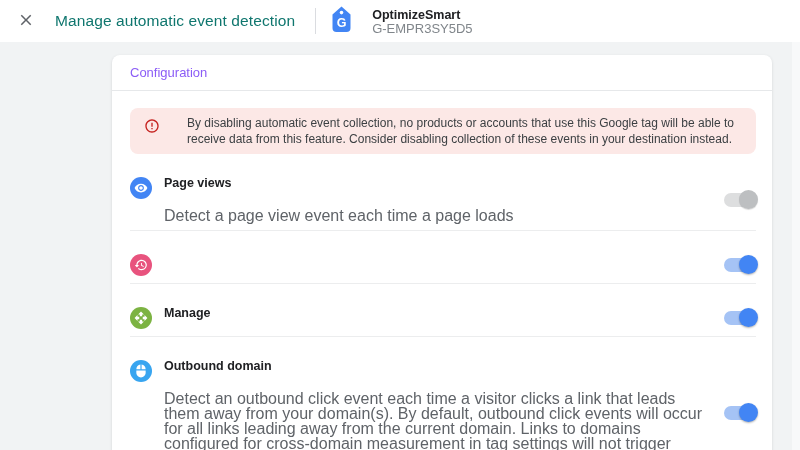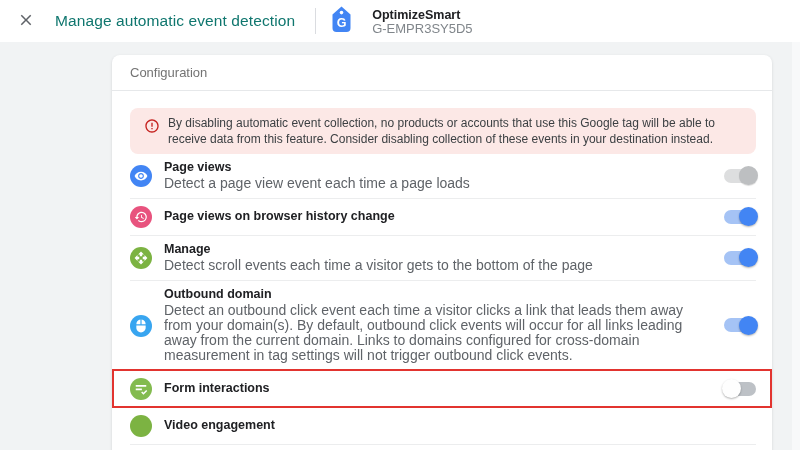--- a/index.html
+++ b/index.html
@@ -16,37 +16,37 @@
   .tag-chip svg { width:27px; height:30px; }
   .tag-meta { margin-left:17px; }
   .tag-name { font-size:12.5px; font-weight:bold; color:#202124; line-height:14px; }
   .tag-id { font-size:13px; color:#80868B; line-height:13px; }
 
   
   .main { position:relative; height:408px; }
   .panel { position:absolute; left:112px; top:13px; width:660px; height:400px;
            background:#fff; border-radius:8px 8px 0 0; box-shadow:0 1px 3px rgba(60,64,67,.16); }
   .panel-header { height:36px; display:flex; align-items:center; padding-left:18px;
-                  font-size:13px; color:#737373; border-bottom:1px solid #E6E8EA; }
+                  font-size:13px; color:#8b5cf6; border-bottom:1px solid #E6E8EA; }
   .panel-body { padding:0 16px 0 18px; }
 
   .banner { margin-top:17px; background:#FCE8E6; border-radius:8px; padding:7px 14px;
-            display:flex; gap:8px; align-items:flex-start; }
+            display:flex; gap:27px; align-items:flex-start; }
   .banner-icon { flex:0 0 auto; margin-top:3px; }
   .banner-icon svg { width:16px; height:16px; fill:#C5221F; }
   .banner-text { font-size:12px; line-height:16px; color:#3C4043; }
 
-  .row { display:flex; align-items:center; padding:6px 0 7px; border-bottom:1px solid #ECEDEE; position:relative; }
+  .row { display:flex; align-items:flex-start; padding:22px 0 7px; border-bottom:1px solid #ECEDEE; position:relative; }
   .row:last-child { border-bottom:1px solid #ECEDEE; }
   .row-icon { width:22px; height:22px; border-radius:50%; flex:0 0 auto; margin-top:1px;
               display:flex; align-items:center; justify-content:center; }
   .row-icon svg { width:14px; height:14px; fill:#fff; }
   .row-text { flex:1; margin-left:12px; padding-right:14px; }
   .row-title { font-size:12.5px; font-weight:bold; color:#202124; line-height:15px; }
-  .row-desc { font-size:14px; color:#5F6368; line-height:15px; margin-top:1px; }
+  .row-desc { font-size:16px; color:#5F6368; line-height:15px; margin-top:17px; }
   .row-toggle-wrap { align-self:center; flex:0 0 auto; }
 
   
   .toggle { position:relative; width:32px; height:14px; cursor:pointer; }
   .toggle .track { position:absolute; inset:0; border-radius:7px; }
   .toggle .knob { position:absolute; top:-2.5px; width:19px; height:19px; border-radius:50%;
                   box-shadow:0 1px 2px rgba(0,0,0,.3); }
   .toggle.on .track { background:#A5C3F5; }
   .toggle.on .knob { background:#4285F4; right:-2px; }
   .toggle.off .track { background:#BDC1C6; }
@@ -121,39 +121,37 @@
         </div>
       </div>
 
       <div class="row">
         <div class="row-icon" style="background: rgb(232, 83, 126);">
           <svg viewBox="0 0 24 24">
               <path d="M13.26 3C8.17 2.86 4 6.95 4 12H2.21c-.45 0-.67.54-.35.85l2.79 2.8c.2.2.51.2.71 0l2.79-2.8c.31-.31.09-.85-.36-.85H6c0-3.9 3.18-7.05 7.1-7 3.72.05 6.85 3.18 6.9 6.9.05 3.91-3.1 7.1-7 7.1-1.61 0-3.1-.55-4.28-1.48a.994.994 0 0 0-1.32.08c-.42.42-.39 1.13.08 1.49A8.858 8.858 0 0 0 13 21c5.05 0 9.14-4.17 9-9.26-.13-4.69-4.05-8.61-8.74-8.74zm-.51 5c-.41 0-.75.34-.75.75v3.68c0 .35.19.68.49.86l3.12 1.85c.36.21.82.09 1.03-.26.21-.36.09-.82-.26-1.03l-2.88-1.71v-3.4c0-.4-.34-.74-.75-.74z"></path>
             </svg>
         </div>
         <div class="row-text">
-          <div class="row-title">Page views on browser history change</div>
         </div>
         <div class="row-toggle-wrap">
           <div class="toggle on">
             <div class="track"></div>
               <div class="knob"></div>
           </div>
         </div>
       </div>
 
       <div class="row">
         <div class="row-icon" style="background: rgb(124, 179, 66);">
           <svg viewBox="0 0 24 24">
               <path d="M10 9h4V6h3l-5-5-5 5h3v3zm-1 1H6V7l-5 5 5 5v-3h3v-4zm14 2-5-5v3h-3v4h3v3l5-5zm-9 3h-4v3H7l5 5 5-5h-3v-3z"></path>
             </svg>
         </div>
         <div class="row-text">
           <div class="row-title">Manage</div>
-          <div class="row-desc">Detect scroll events each time a visitor gets to the bottom of the page</div>
         </div>
         <div class="row-toggle-wrap">
           <div class="toggle on">
             <div class="track"></div>
               <div class="knob"></div>
           </div>
         </div>
       </div>
 
       <div class="row">

